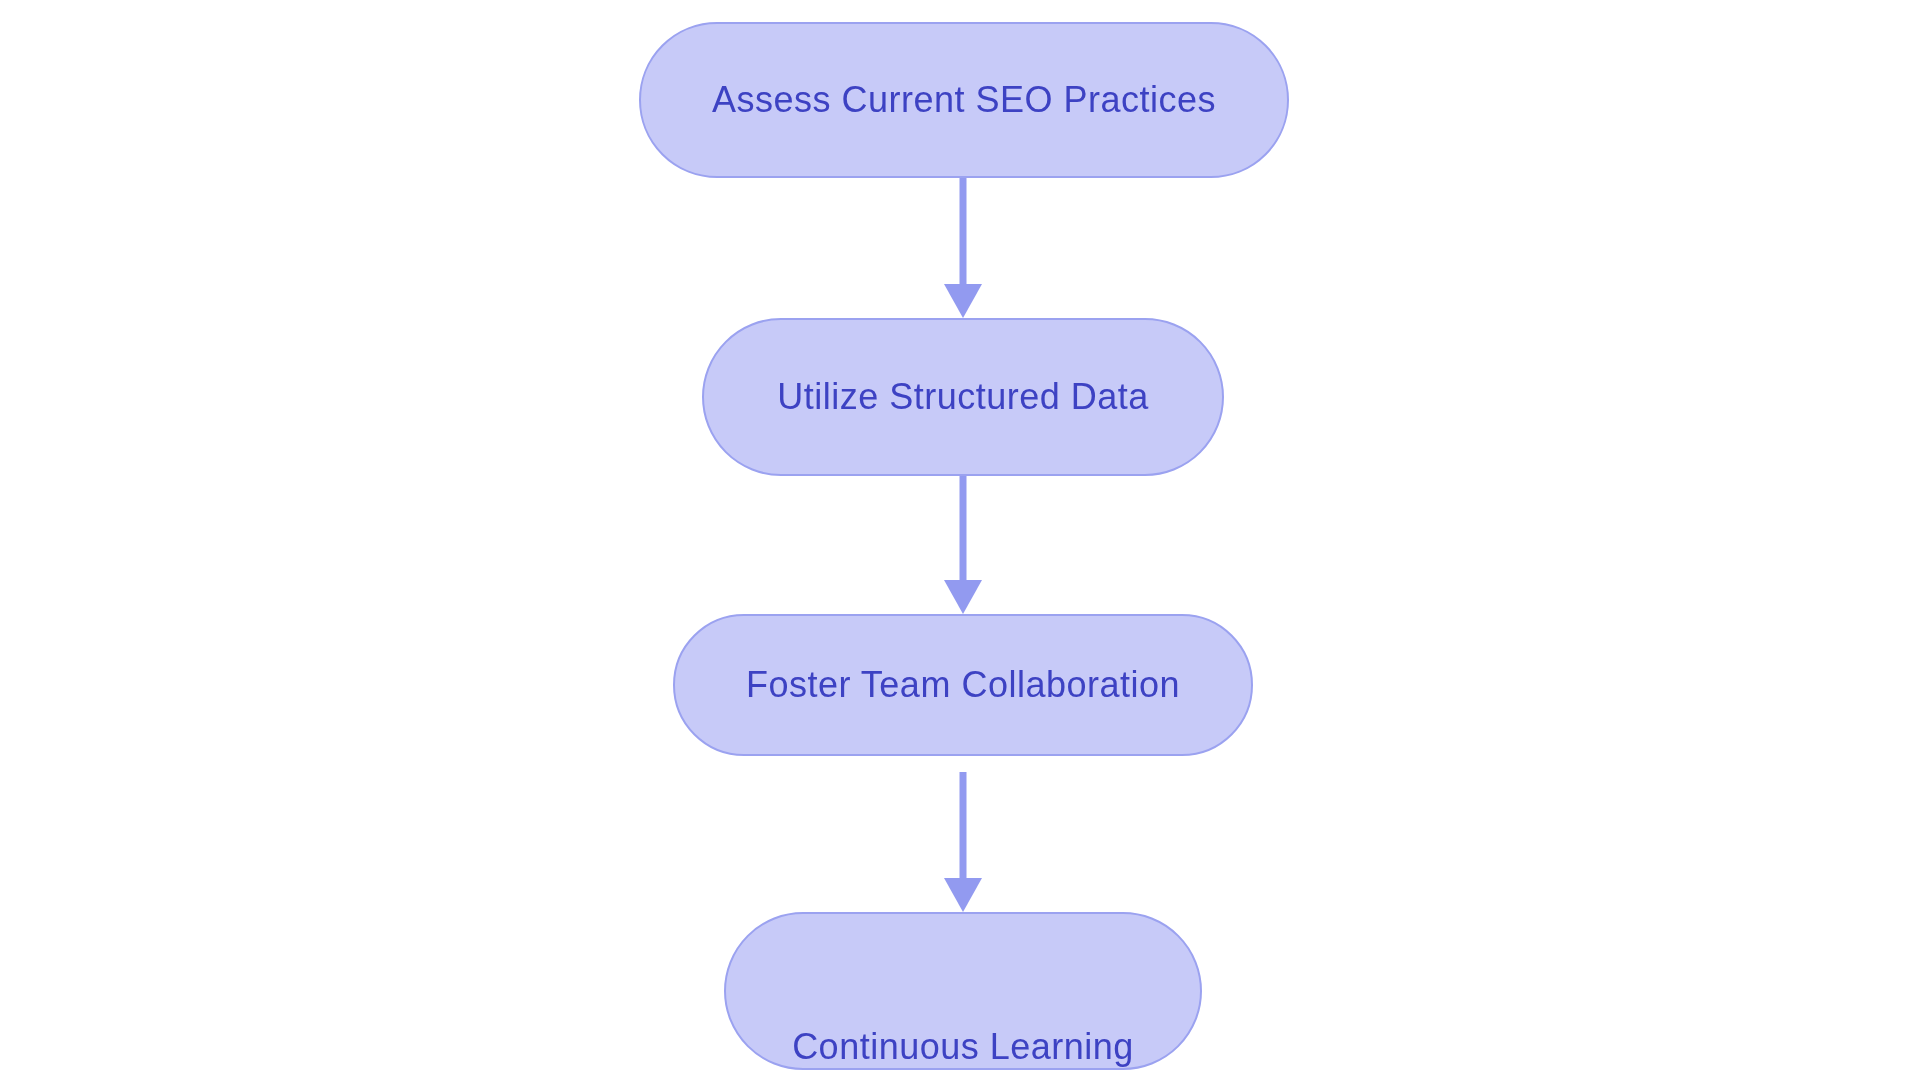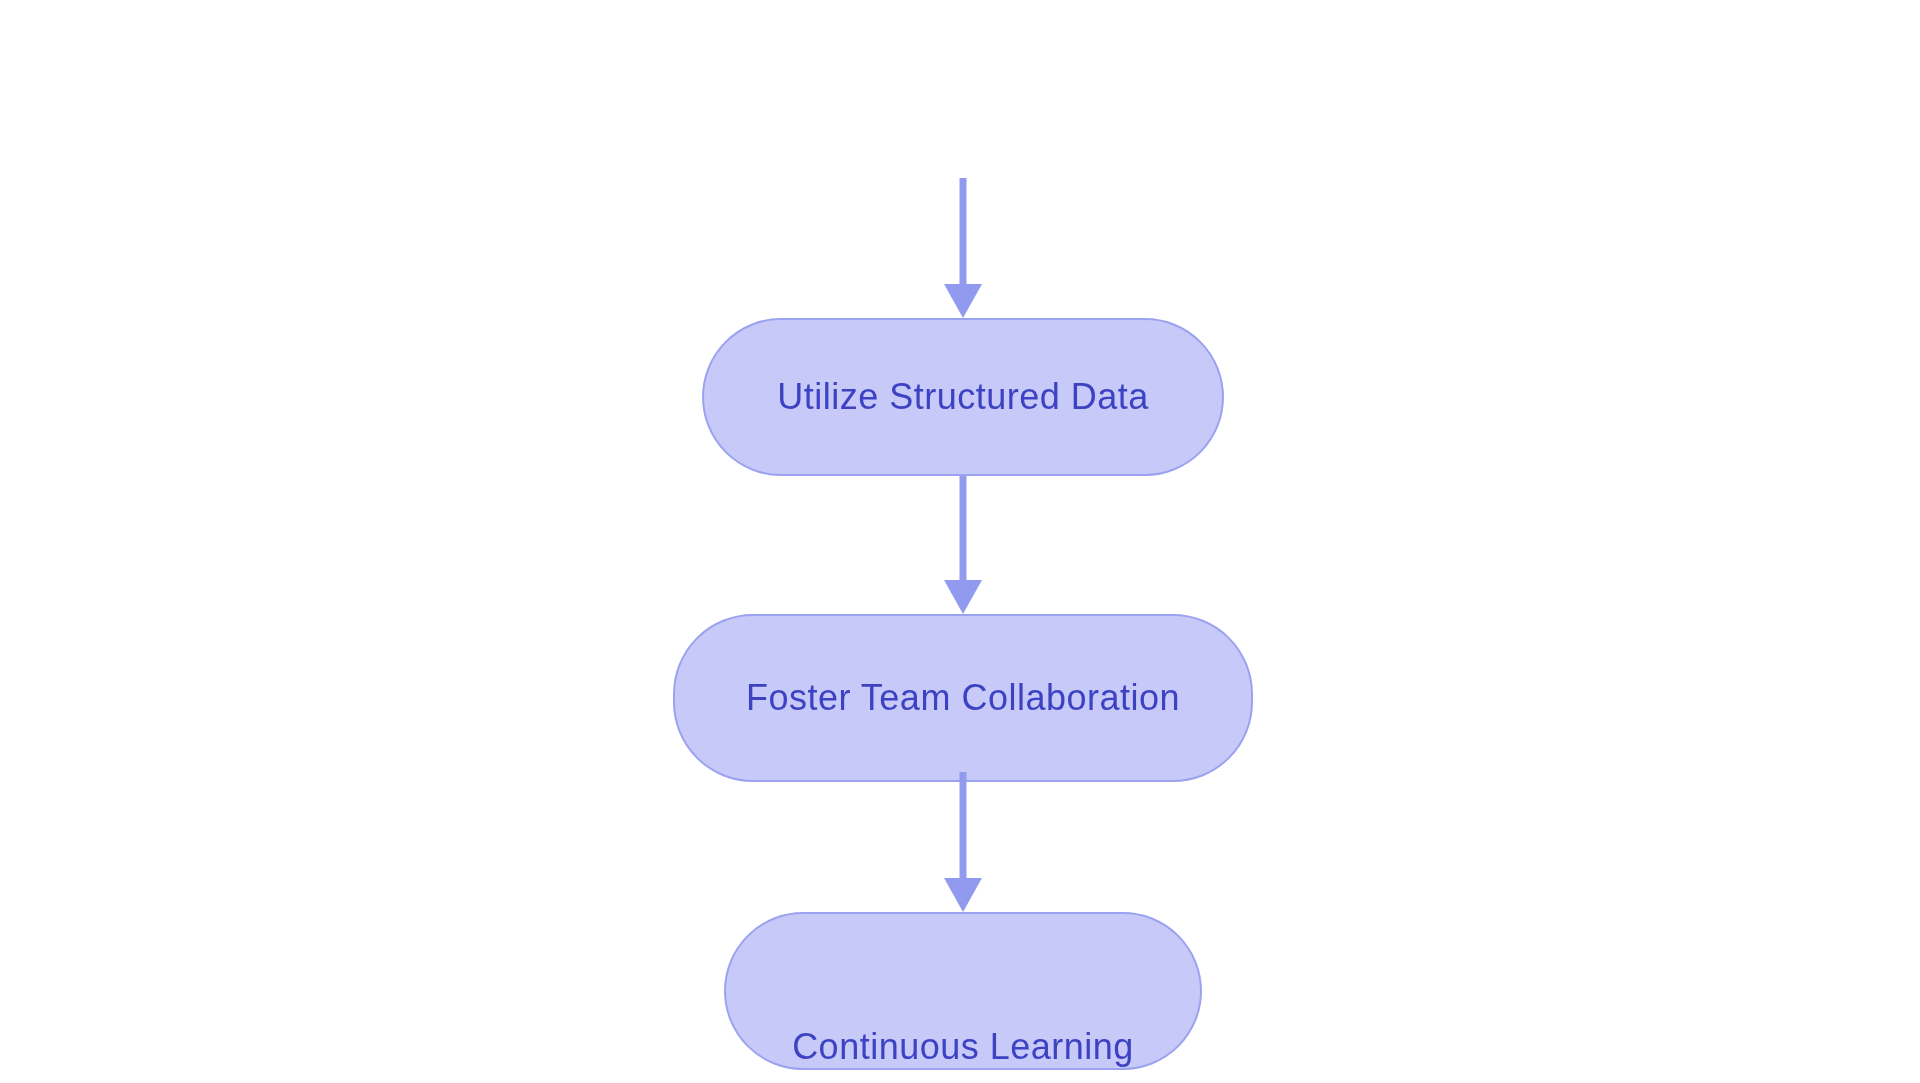--- a/index.html
+++ b/index.html
@@ -31,21 +31,21 @@
   .flow-node .node-label {
     color: var(--text);
     font-size: 36px;
     font-weight: 400;
     letter-spacing: 0.5px;
     white-space: nowrap;
     text-align: center;
   }
   .node-1 { left: 639px; top: 22px;  width: 650px; height: 156px; }
   .node-2 { left: 702px; top: 318px; width: 522px; height: 158px; align-items: center; }
-  .node-3 { left: 673px; top: 614px; width: 580px; height: 168px; }
+  .node-3 { left: 673px; top: 614px; width: 580px; height: 142px; }
   .node-4 { left: 724px; top: 912px; width: 478px; height: 158px; align-items: flex-end; }
 
   .arrow {
     position: absolute;
     width: 38px;
     left: 944px;
   }
   .arrow .arrow-stem {
     position: absolute;
     top: 0;
@@ -67,20 +67,23 @@
   }
   .arrow-1 { top: 178px; height: 140px; }
   .arrow-2 { top: 476px; height: 138px; }
   .arrow-3 { top: 772px; height: 140px; }
 </style>
 </head>
 <body>
 
 <div class="canvas">
 
+  <div class="flow-node node-1">
+    <span class="node-label">Assess Current SEO Practices</span>
+  </div>
 
   <div class="arrow arrow-1">
     <div class="arrow-stem"></div>
     <div class="arrow-head"></div>
   </div>
 
   <div class="flow-node node-2">
     <span class="node-label">Utilize Structured Data</span>
   </div>
 

